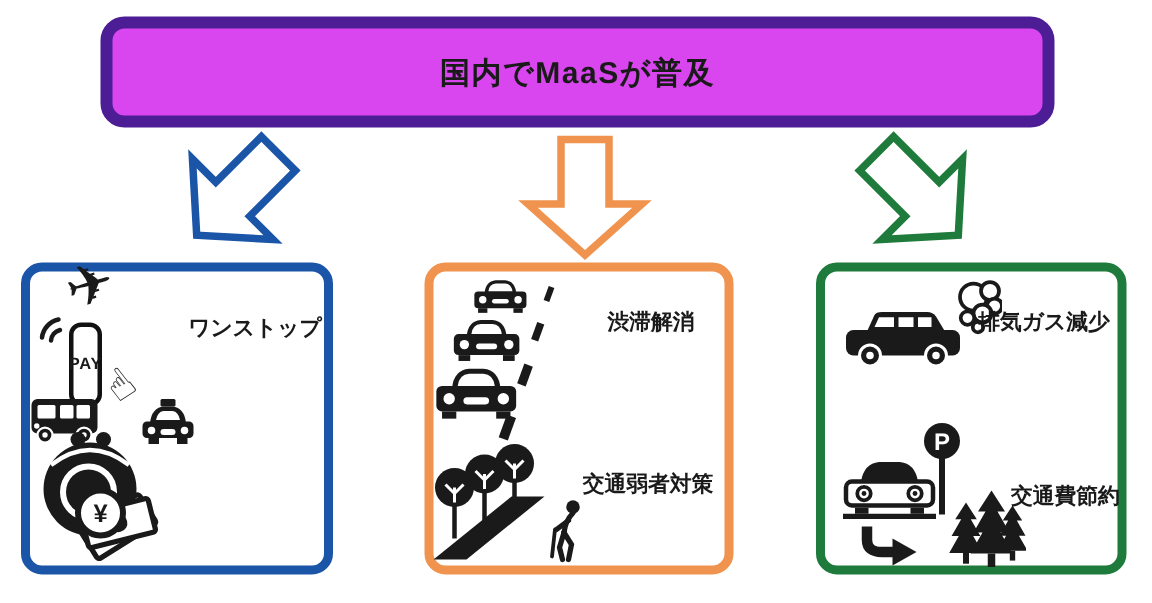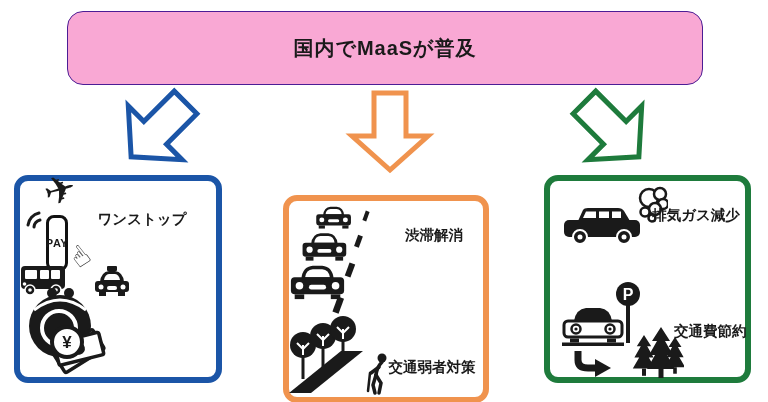--- a/index.html
+++ b/index.html
@@ -1,32 +1,32 @@
 <!DOCTYPE html>
 <html><head>
 <meta charset="utf-8">
 <style>
   html,body{margin:0;padding:0;background:#fff;}
   .stage{position:relative;width:768px;height:402px;background:#ffffff;overflow:hidden;
          font-family:"Liberation Sans",sans-serif;color:#1a1a1a;}
   
   .top-box{position:absolute;left:67px;top:11px;width:636px;height:74px;box-sizing:border-box;
-           border:1px solid #4c1d95;border-radius:16px;background:#f9a8d4;
+           border:8px solid #4c1d95;border-radius:16px;background:#d946ef;
            display:flex;align-items:center;justify-content:center;}
   .top-title{font-size:20px;font-weight:bold;letter-spacing:1px;}
   
   .arrow{position:absolute;width:92px;height:84px;}
   .arrow-blue{left:112px;top:88px;transform:rotate(45deg);}
   .arrow-orange{left:344px;top:90px;}
   .arrow-green{left:566px;top:88px;transform:rotate(-45deg);}
   
   .card{position:absolute;top:175px;height:208px;box-sizing:border-box;background:#fff;
         border-width:6px;border-style:solid;border-radius:14px;}
   .card-blue{left:14px;width:208px;border-color:#1b55a7;}
-  .card-orange{left:283px;width:206px;border-color:#f0934e;margin-top:20px;}
+  .card-orange{left:283px;width:206px;border-color:#f0934e;}
   .card-green{left:544px;width:207px;border-color:#1e7b3c;}
   .abs{position:absolute;}
   .lbl{position:absolute;font-weight:bold;font-size:14.5px;line-height:1.5;
        text-align:center;white-space:nowrap;}
   
   .plane{position:absolute;left:24px;top:-10px;font-size:38px;line-height:1;
          font-family:"DejaVu Sans",sans-serif;transform:rotate(-16deg);}
   .phone{position:absolute;left:26px;top:34px;width:22px;height:56px;box-sizing:border-box;
          border:3.5px solid #111;border-radius:8px;background:#fff;
          display:flex;align-items:center;justify-content:center;}
@@ -88,21 +88,21 @@
         <path d="M10,14 Q11,8.5 15,8 L21,8 Q25,8.5 26,14 Z" fill="#fff"></path>
         <rect x="1" y="15" width="34" height="11" rx="3" fill="#1a1a1a"></rect>
         <circle cx="7" cy="21" r="2.5" fill="#fff"></circle>
         <circle cx="29" cy="21" r="2.5" fill="#fff"></circle>
         <rect x="13" y="20" width="10" height="4" rx="2" fill="#fff"></rect>
         <rect x="5" y="26" width="7" height="4" fill="#1a1a1a"></rect>
         <rect x="24" y="26" width="7" height="4" fill="#1a1a1a"></rect>
       </svg>
     </div>
 
-    <div class="lbl" style="left:64px;top:28px;width:116px;">
+    <div class="lbl" style="left:92px;top:28px;width:116px;">
       <div>ワンストップ</div>
     </div>
 
     <svg class="abs" style="left:2px;top:104px;" width="86" height="90" viewBox="0 0 86 90">
       <circle cx="30" cy="8" r="5" fill="#1a1a1a"></circle>
       <circle cx="47" cy="8" r="5" fill="#1a1a1a"></circle>
       <circle cx="38" cy="41" r="31" fill="#1a1a1a"></circle>
       <path d="M12,25 Q38,5 64,25" stroke="#fff" stroke-width="3" fill="none"></path>
       <circle cx="37" cy="43" r="17" stroke="#fff" stroke-width="4" fill="none"></circle>
       <g transform="rotate(-32 58 66)">
@@ -170,21 +170,21 @@
       <g transform="translate(88,46)" stroke="#1a1a1a" fill="none" stroke-width="3.5" stroke-linecap="round">
         <circle cx="5" cy="5" r="4.5" fill="#1a1a1a" stroke="none"></circle>
         <path d="M5,9 Q0,14 -1,22"></path>
         <path d="M2,14 L-6,20"></path>
         <path d="M-7,20 L-9,38" stroke-width="2.5"></path>
         <path d="M-1,22 L4,30 L2,40"></path>
         <path d="M-1,22 L-4,32 L-2,40"></path>
       </g>
     </svg>
 
-    <div class="lbl" style="left:92px;top:156px;width:102px;">
+    <div class="lbl" style="left:92px;top:132px;width:102px;">
       <div>交通弱者対策</div>
     </div>
   </div>
 
   <div class="card card-green">
 
     <svg class="abs" style="left:12px;top:4px;" width="106" height="78" viewBox="0 0 106 78">
       <g transform="translate(0,22)">
         <path d="M16,14 L21,3 Q22,1 26,1 L56,1 Q60,1 62,4 L68,14 Z" fill="#1a1a1a"></path>
         <rect x="2" y="13" width="76" height="17" rx="5" fill="#1a1a1a"></rect>

